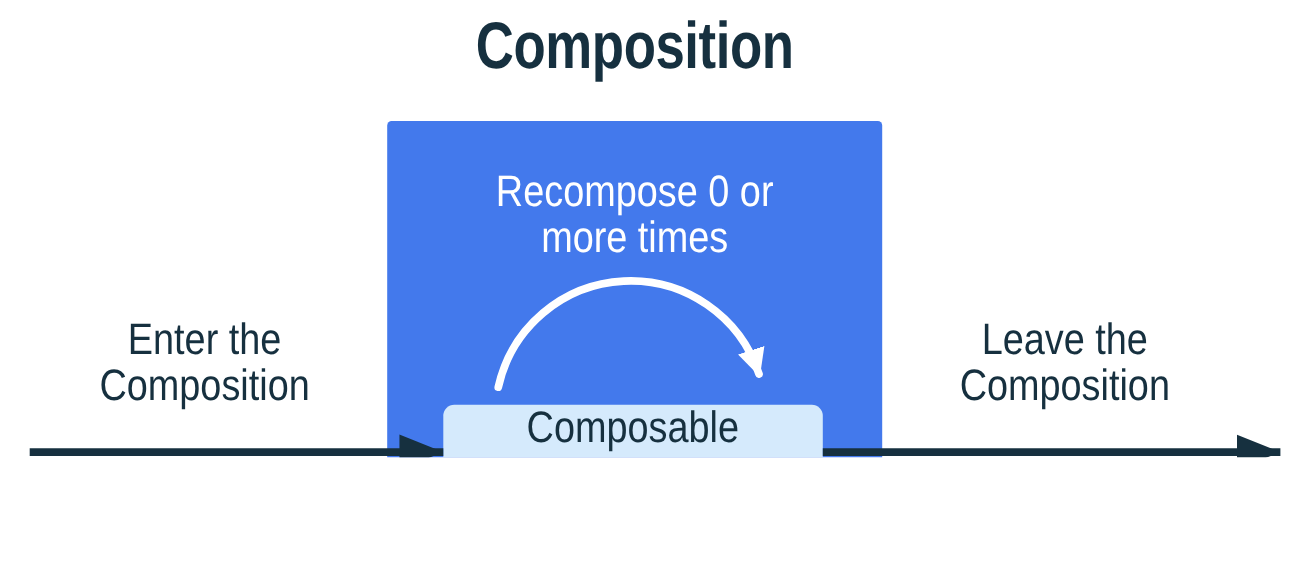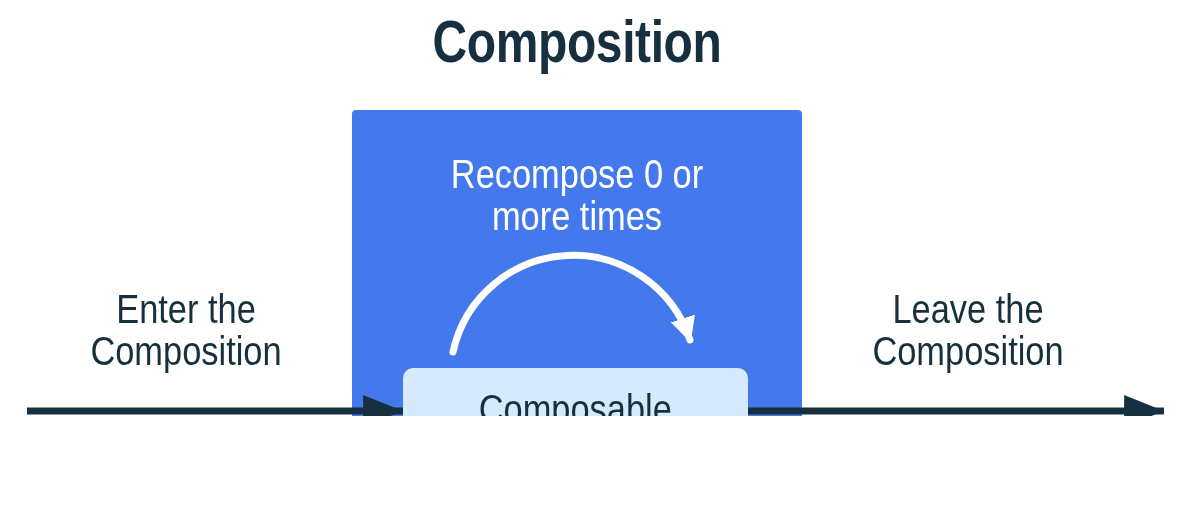--- a/index.html
+++ b/index.html
@@ -42,21 +42,21 @@
     font-size:40px;line-height:42px;
     text-align:center;
     transform:scaleX(0.86);
     transform-origin:50% 50%;
   }
   .composable-box{
     position:absolute;
     left:51px;top:258px;width:345px;height:82px;
     background:var(--color-composable_light_blue);
     border-radius:10px;
-    display:flex;align-items:center;justify-content:center;
+    display:flex;justify-content:center;
   }
   .composable-label{
     color:var(--color-navy);
     font-size:40px;line-height:42px;
     transform:scaleX(0.86);
     transform-origin:50% 50%;
     white-space:nowrap;
   }
   .side-label{
     position:absolute;

